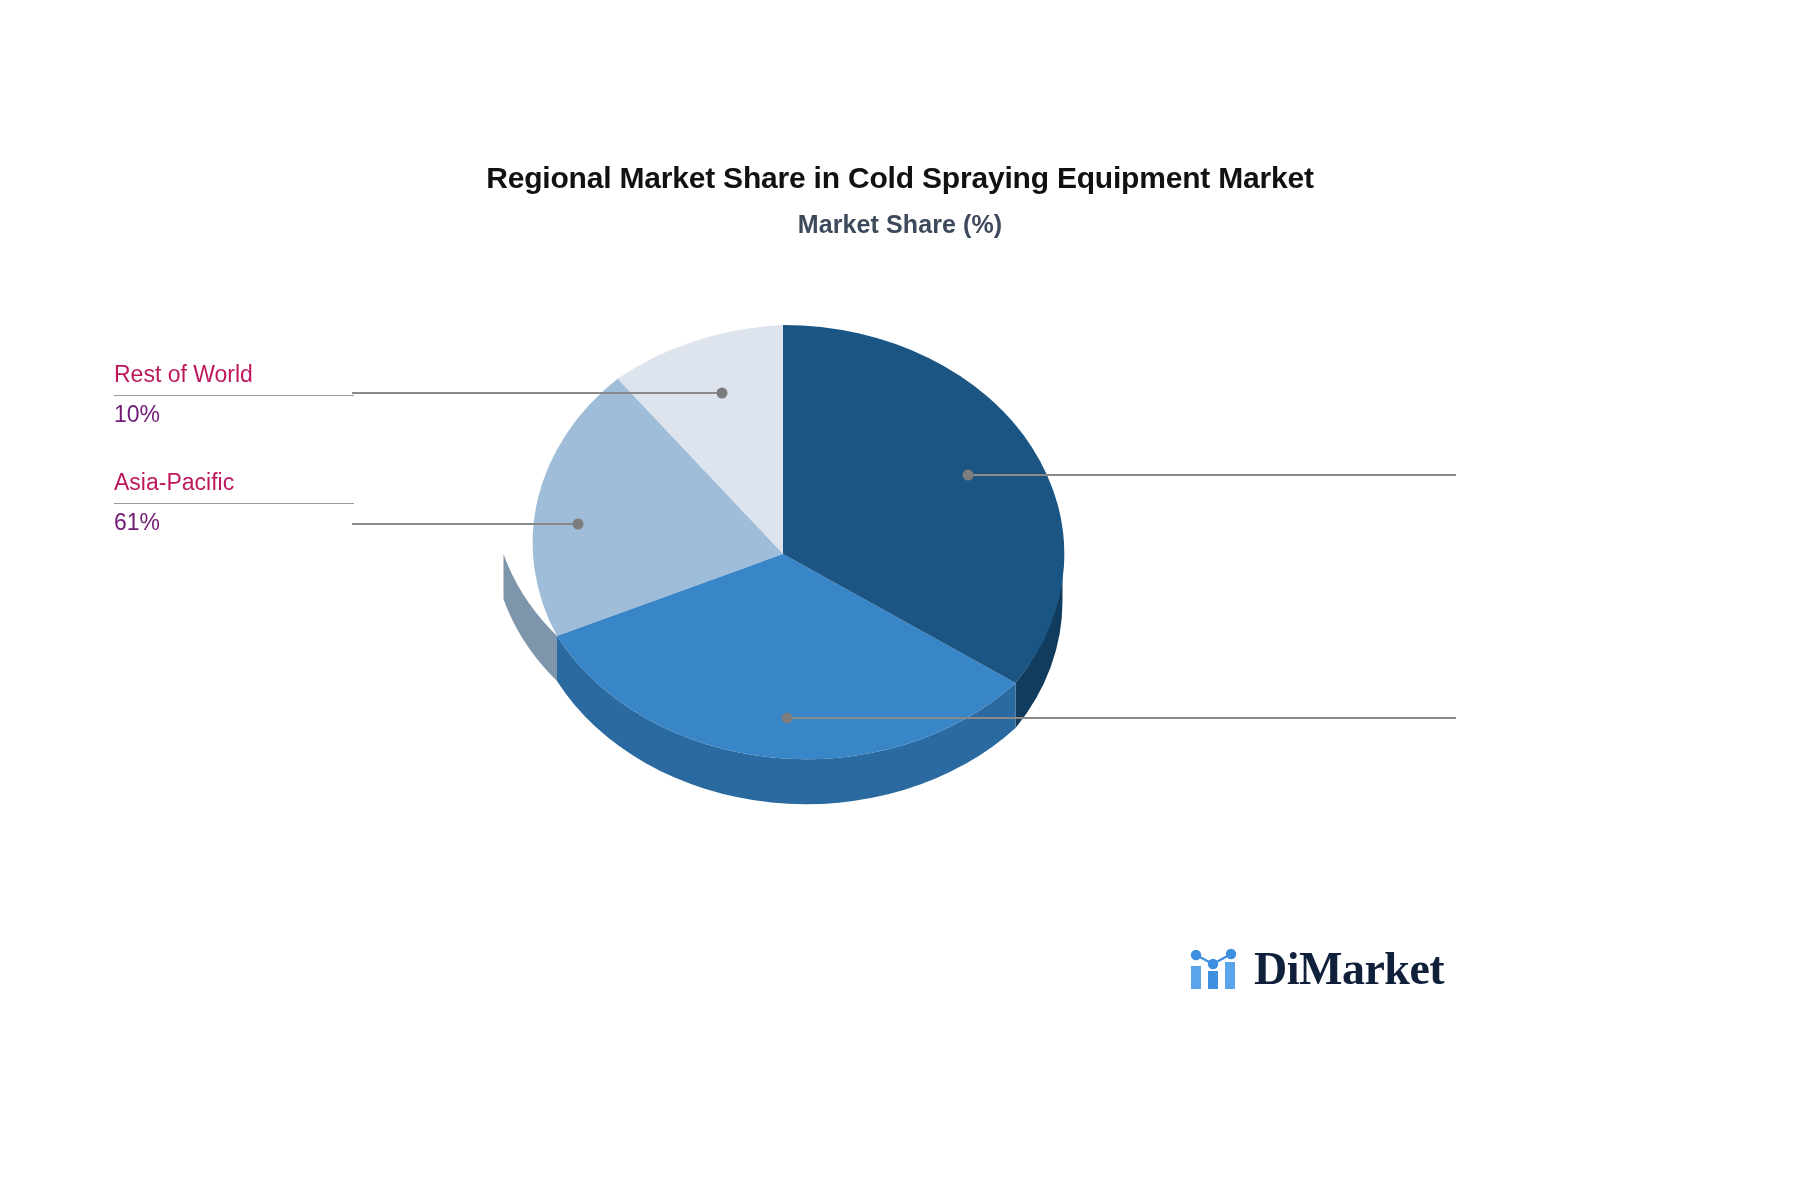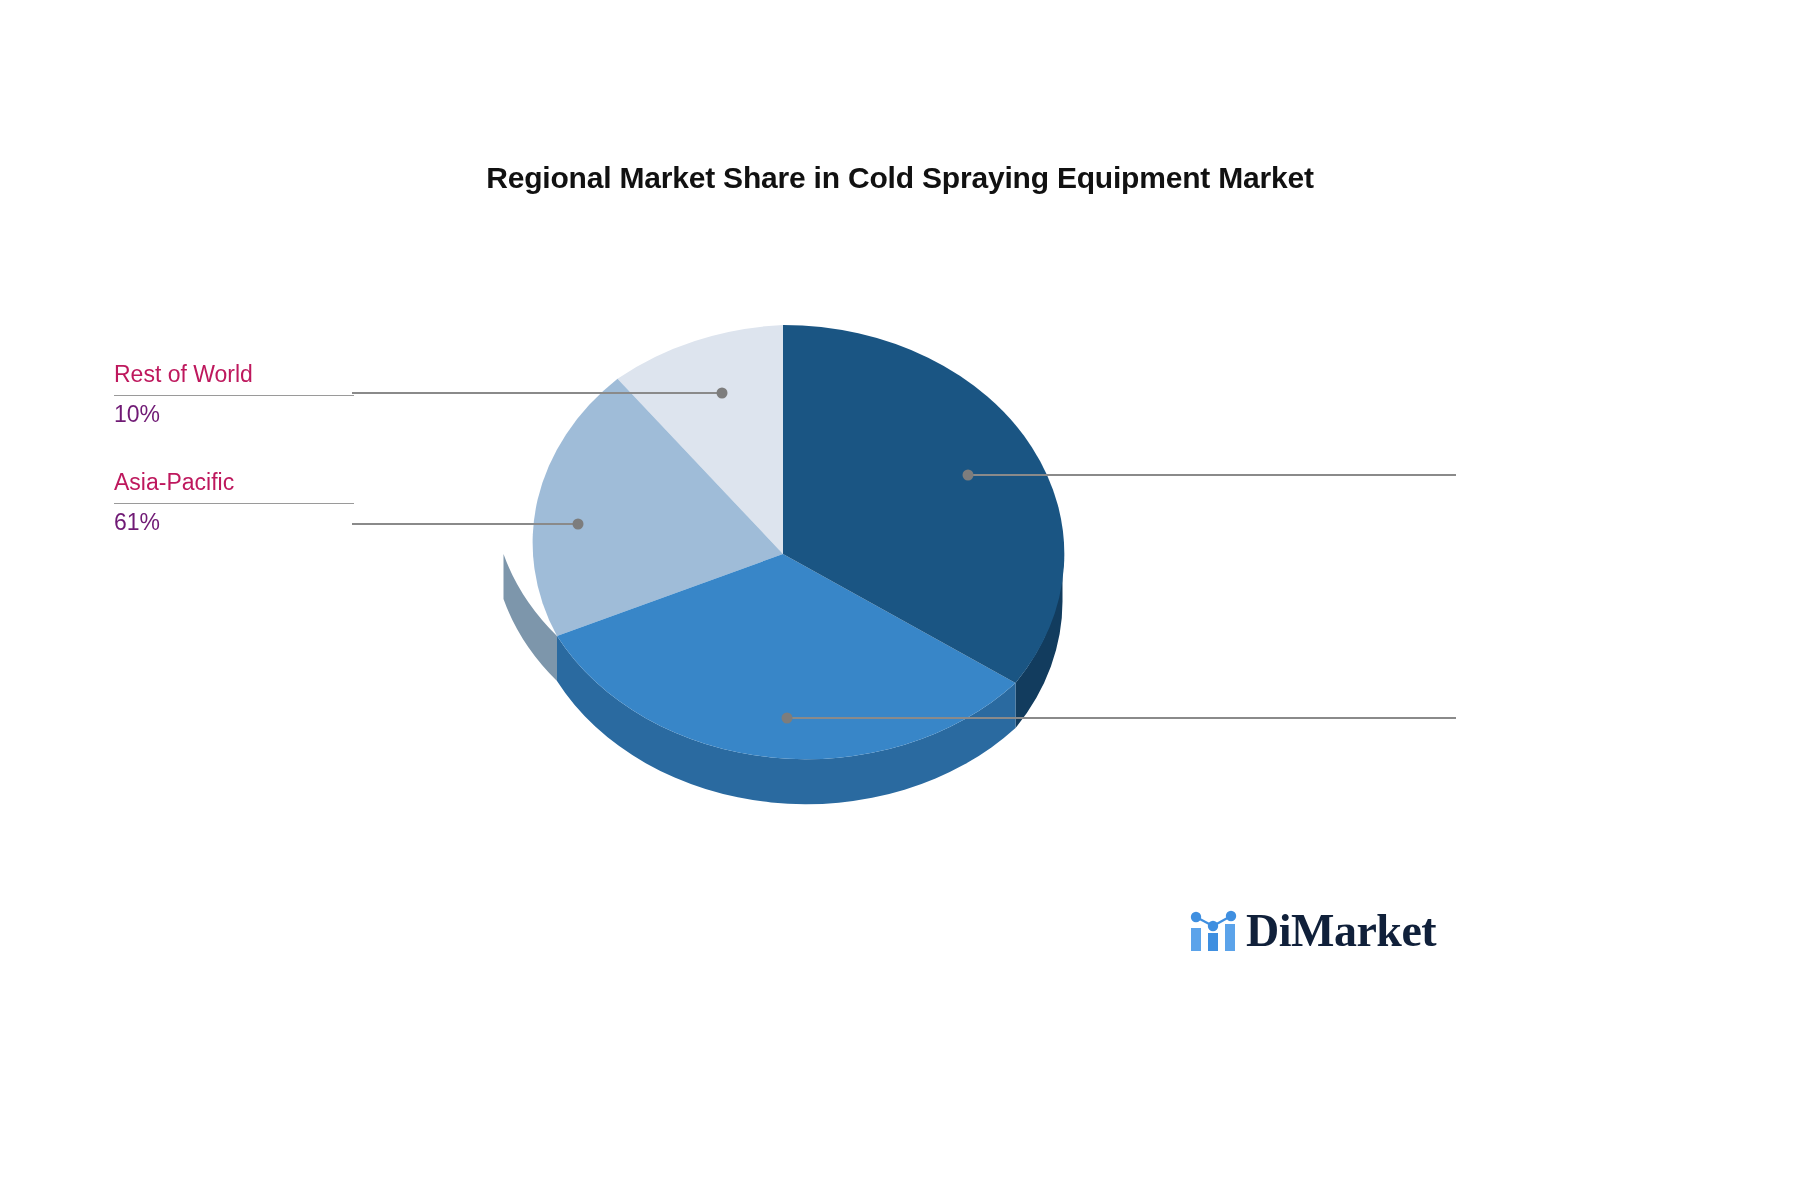--- a/index.html
+++ b/index.html
@@ -40,35 +40,36 @@
   }
   .callout.left  { text-align:left; }
   .callout.right { text-align:right; }
 
   #callout-rest-of-world { left:114px; top:360px; width:240px; }
   #callout-asia-pacific  { left:114px; top:468px; width:240px; }
   #callout-north-america { left:1214px; top:442px; width:242px; }
   #callout-europe        { left:1214px; top:686px; width:242px; }
 
   
-  .logo { position:absolute; left:1188px; top:892px; width:240px; height:62px; display:flex; align-items:flex-end; gap:6px; }
+  .logo { position:absolute; left:1188px; top:946px; width:240px; height:62px; display:flex; align-items:flex-start; gap:14px; }
   .logo-mark { width:52px; height:46px; flex:none; }
   .logo-text {
     font-family:"Liberation Serif", serif;
     font-size:46px; font-weight:bold; color:#10203a;
     letter-spacing:-0.5px; line-height:1;
   }
 </style>
 </head>
 <body>
 
 <div class="page">
 
   <div class="title-block">
     <div class="chart-title">Regional Market Share in Cold Spraying Equipment Market</div>
+    <div class="chart-subtitle">Market Share (%)</div>
   </div>
 
   <div class="pie-wrap">
     <svg class="pie-svg" viewBox="0 0 1800 1196" xmlns="http://www.w3.org/2000/svg">
 
       <g>
 
         <path fill="#123c5e" d="M 1062.5 554 A 281 229 0 0 1 1015.5 683 L 1015.5 728 A 281 229 0 0 0 1062.5 599 Z"></path>
 
         <path fill="#2a6aa0" d="M 1015.5 683 A 281 229 0 0 1 557 636 L 557 681 A 281 229 0 0 0 1015.5 728 Z"></path>

